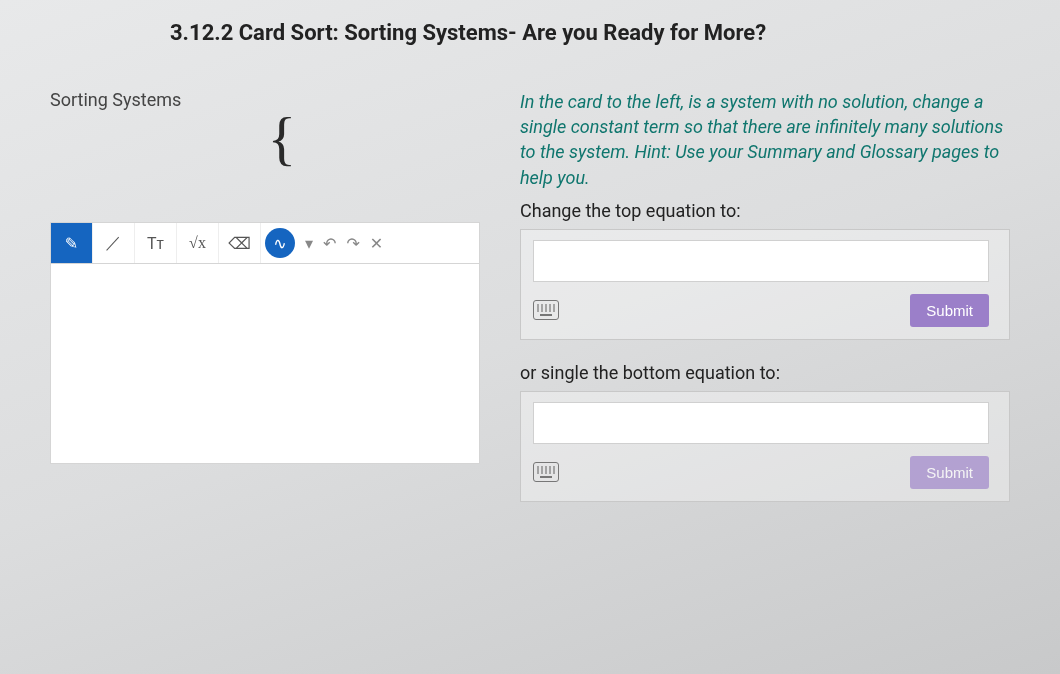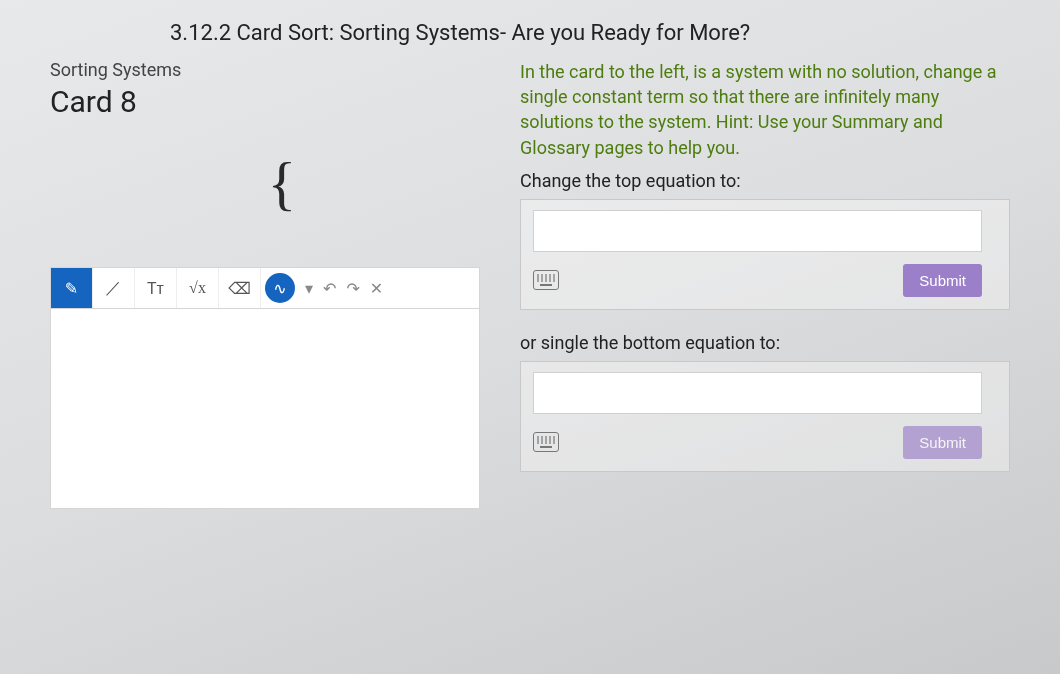--- a/index.html
+++ b/index.html
@@ -9,24 +9,24 @@
     width: 1060px;
     height: 674px;
     overflow: hidden;
     color: #2a2a2a;
   }
   .page {
     padding: 20px 30px 0 50px;
   }
   .title {
     font-size: 22px;
-    font-weight: 400;
+    font-weight: 700;
     color: #222;
     margin-left: 120px;
-    margin-bottom: 14px;
+    margin-bottom: 44px;
   }
   .columns {
     display: flex;
   }
   .left-col {
     flex: 0 0 470px;
   }
   .right-col {
     flex: 1;
     padding-right: 20px;
@@ -106,32 +106,33 @@
     background: #fff;
     border: 1px solid #d5d5d5;
     border-top: none;
     width: 430px;
     height: 200px;
   }
 
   .instructions {
     font-size: 18px;
     line-height: 1.4;
-    color: #4d7c0f;
+    color: #0f766e;
     margin-bottom: 8px;
+    font-style: italic;
   }
   .prompt-label {
     font-size: 18px;
     color: #222;
     margin: 10px 0 8px 0;
   }
   .answer-box {
     border: 1px solid #c8c8c8;
     background: rgba(255,255,255,0.35);
-    padding: 10px 27px 12px 12px;
+    padding: 10px 20px 12px 12px;
     margin-bottom: 22px;
   }
   .answer-input {
     width: 100%;
     height: 42px;
     border: 1px solid #d0d0d0;
     background: #fff;
     margin-bottom: 12px;
     padding: 6px 8px;
     font-size: 16px;
@@ -178,21 +179,20 @@
 </head>
 <body>
 
 <div class="page">
   <div class="title">3.12.2 Card Sort: Sorting Systems- Are you Ready for More?</div>
 
   <div class="columns">
 
     <div class="left-col">
       <div class="subtitle">Sorting Systems</div>
-      <div class="card-label">Card 8</div>
 
       <div class="equations">
         <span class="brace">{</span>
       </div>
 
       <div class="toolbar">
         <div class="tool active">✎</div>
         <div class="tool">／</div>
         <div class="tool">Tᴛ</div>
         <div class="tool">

